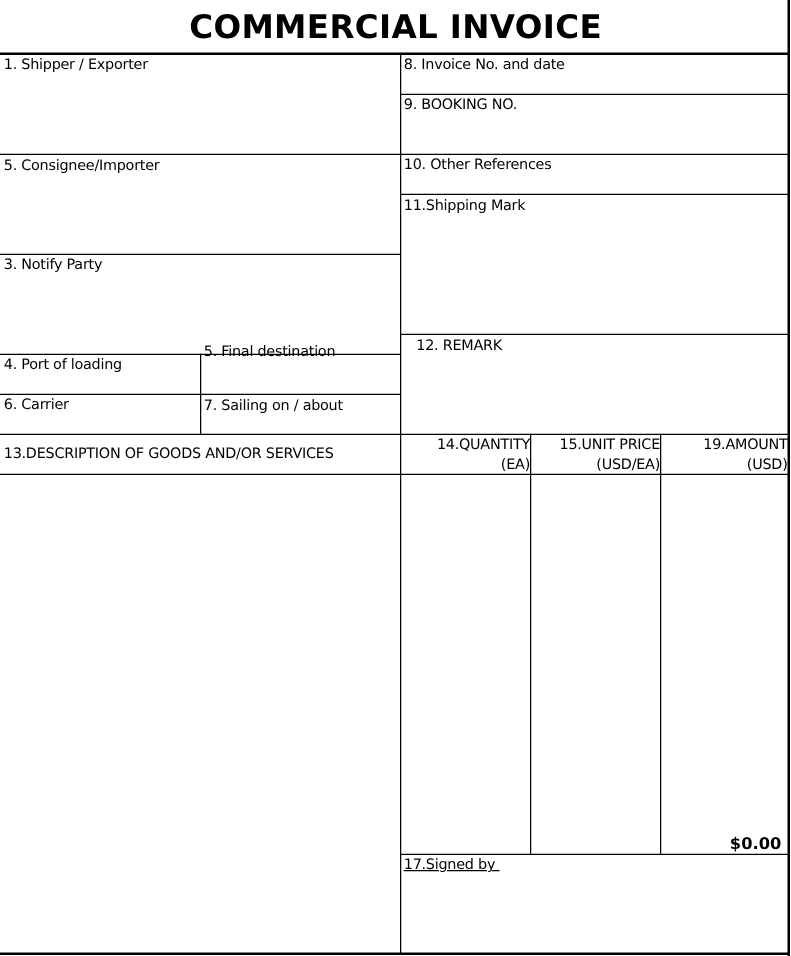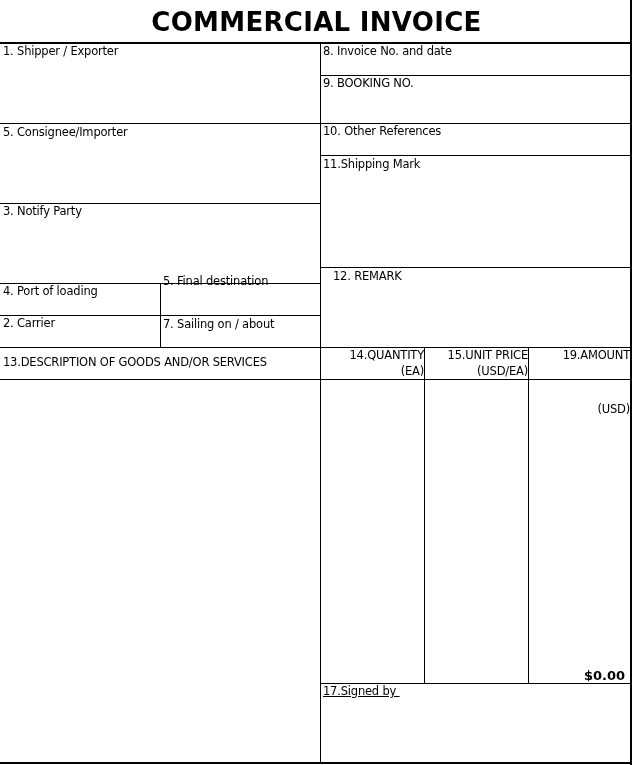--- a/index.html
+++ b/index.html
@@ -64,21 +64,21 @@
 <div class="field" style="left:0; top:204px; width:320px; height:79px;padding-left:24px;">
   <span class="lbl" style="left:3px; top:0px;">3. Notify Party</span>
 </div>
 <div class="field" style="left:0; top:284px; width:160px; height:31px;">
   <span class="lbl" style="left:3px; top:0px;">4. Port of loading</span>
 </div>
 <div class="field" style="left:161px; top:273px; width:159px; height:31px;">
   <span class="lbl" style="left:2px; top:1px;">5. Final destination</span>
 </div>
 <div class="field" style="left:0; top:316px; width:160px; height:31px;">
-  <span class="lbl" style="left:3px; top:0px;">2. Carrier</span>
+  <span class="lbl" style="left:3px; top:0px;">6. Carrier</span>
 </div>
 <div class="field" style="left:161px; top:316px; width:159px; height:31px;">
   <span class="lbl" style="left:2px; top:1px;">7. Sailing on / about</span>
 </div>
 
 <div class="field" style="left:321px; top:43px; width:309px; height:32px;">
   <span class="lbl" style="left:2px; top:1px;">8. Invoice No. and date</span>
 </div>
 <div class="field" style="left:321px; top:76px; width:309px; height:47px;text-align:right;">
   <span class="lbl" style="left:2px; top:0px;">9. BOOKING NO.</span>
@@ -99,21 +99,21 @@
 <div class="field" style="left:321px; top:348px; width:103px; height:31px;">
   <div class="lbl center" style="left:0; top:0px; width:103px;">14.QUANTITY</div>
   <div class="lbl center" style="left:0; top:16px; width:103px;">(EA)</div>
 </div>
 <div class="field" style="left:425px; top:348px; width:103px; height:31px;">
   <div class="lbl center" style="left:0; top:0px; width:103px;">15.UNIT PRICE</div>
   <div class="lbl center" style="left:0; top:16px; width:103px;">(USD/EA)</div>
 </div>
 <div class="field" style="left:529px; top:348px; width:101px; height:31px;">
   <div class="lbl center" style="left:0; top:0px; width:101px;">19.AMOUNT</div>
-  <div class="lbl center" style="left:0; top:16px; width:101px;margin-top:38px;">(USD)</div>
+  <div class="lbl center" style="left:0; top:16px; width:101px;">(USD)</div>
 </div>
 
 <div class="field" style="left:0; top:380px; width:320px; height:383px;"></div>
 <div class="field" style="left:321px; top:380px; width:103px; height:303px;"></div>
 <div class="field" style="left:425px; top:380px; width:103px; height:303px;"></div>
 <div class="field" style="left:529px; top:380px; width:101px; height:303px;">
   <div class="total" style="right:5px; top:288px; width:90px;">$0.00</div>
 </div>
 
 <div class="field" style="left:321px; top:684px; width:309px; height:78px;">

